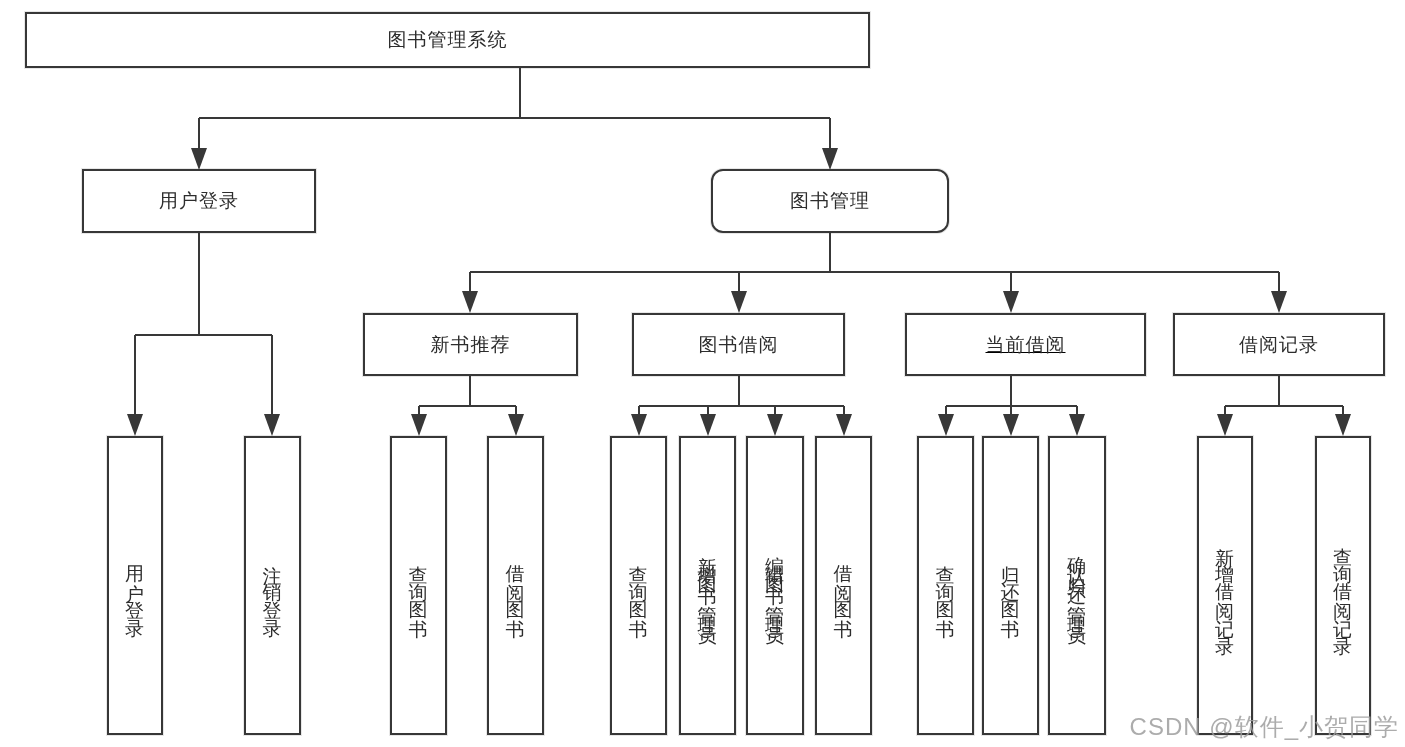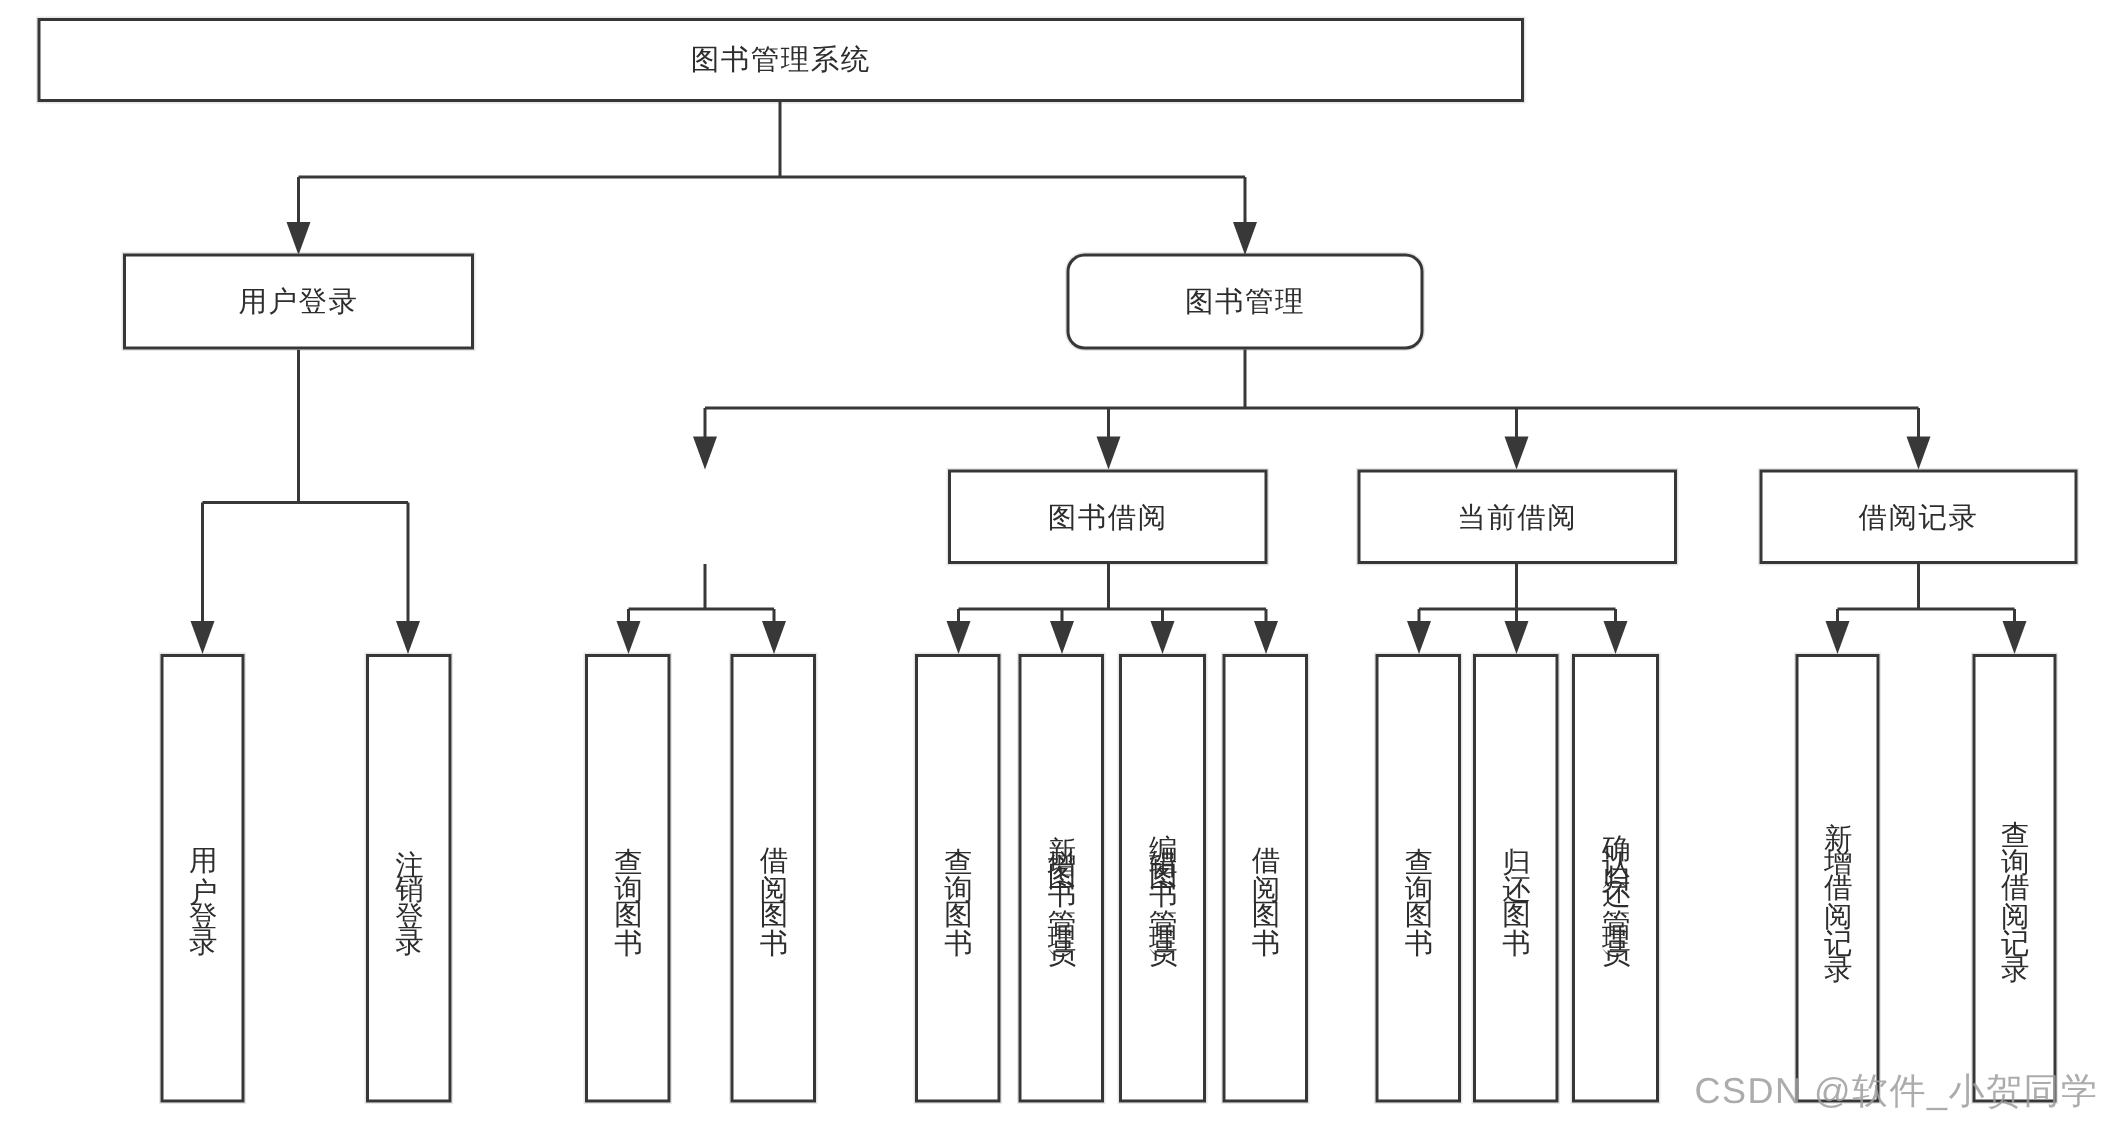--- a/index.html
+++ b/index.html
@@ -29,21 +29,21 @@
     align-items: center;
     justify-content: center;
     box-shadow: 0 0 0 1px rgba(60,60,60,0.12);
   }
   .hlabel {
     font-size: 19px;
     color: #2d2d2d;
     letter-spacing: 1px;
     white-space: nowrap;
   }
-  .root-box   { left: 25px;  top: 12px;  width: 991px; height: 56px; }
+  .root-box   { left: 25px;  top: 12px;  width: 845px; height: 56px; }
   .lvl2       { top: 169px; height: 64px; }
   .lvl3       { top: 313px; height: 63px; }
   .leaf       { top: 436px; height: 299px; }
   .vlabel {
     writing-mode: vertical-rl;
     text-orientation: mixed;
     font-size: 19px;
     color: #2d2d2d;
     line-height: 1;
   }
@@ -102,24 +102,27 @@
     <span class="hlabel">图书管理系统</span>
   </div>
 
   <div class="node lvl2" style="left:82px; width:234px;">
     <span class="hlabel">用户登录</span>
   </div>
   <div class="node lvl2" style="left:711px; width:238px;border-radius:12px;">
     <span class="hlabel">图书管理</span>
   </div>
 
+  <div class="node lvl3" style="left:363px; width:215px;">
+    <span class="hlabel">新书推荐</span>
+  </div>
   <div class="node lvl3" style="left:632px; width:213px;">
     <span class="hlabel">图书借阅</span>
   </div>
-  <div class="node lvl3" style="left:905px; width:213px;">
+  <div class="node lvl3" style="left:905px; width:241px;text-decoration:underline;">
     <span class="hlabel">当前借阅</span>
   </div>
   <div class="node lvl3" style="left:1173px; width:212px;">
     <span class="hlabel">借阅记录</span>
   </div>
 
   <div class="node leaf" style="left:107px; width:56px;">
     <span class="vlabel v-short">用户登录</span>
   </div>
   <div class="node leaf" style="left:244px; width:57px;">

